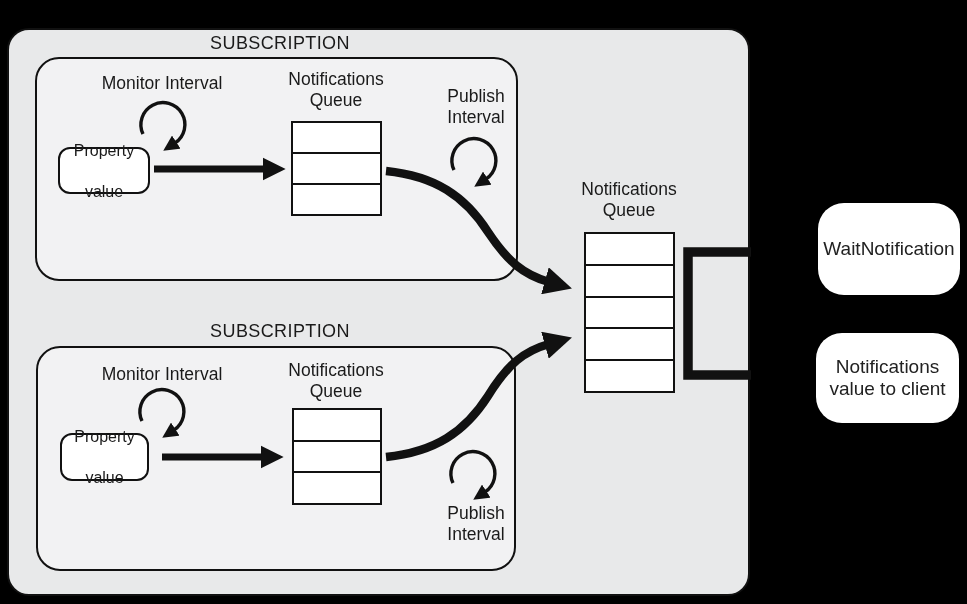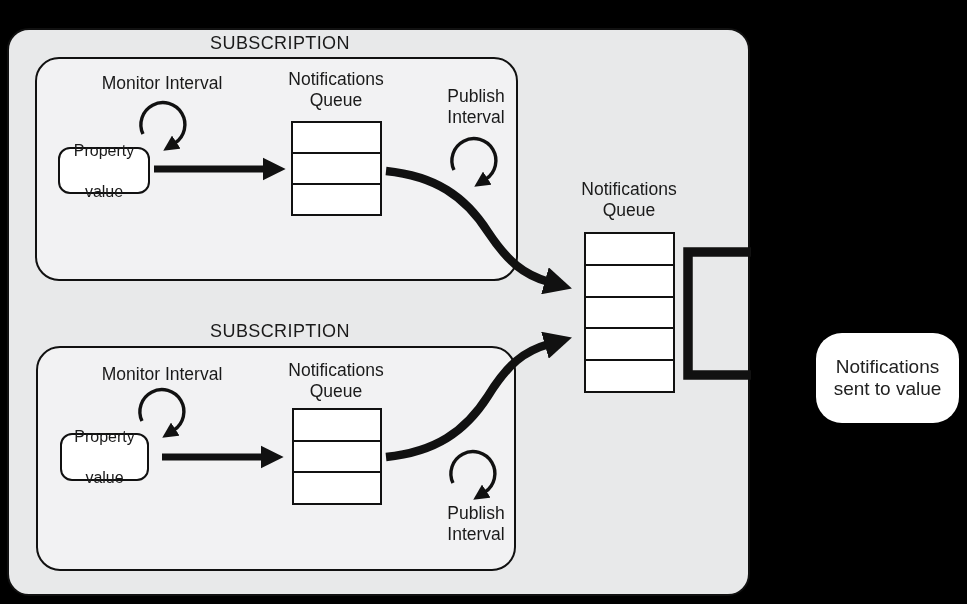--- a/index.html
+++ b/index.html
@@ -116,23 +116,26 @@
     <div>Queue</div>
   </div>
   <div class="queue q3">
       <div class="qcell"></div>
       <div class="qcell"></div>
       <div class="qcell"></div>
       <div class="qcell"></div>
       <div class="qcell"></div>
     </div>
 
+  <div class="client-box wait">
+    <span>WaitNotification</span>
+  </div>
   <div class="client-box sent">
     <span>Notifications</span>
-    <span>sent to value</span>
+    <span>value to client</span>
   </div>
 
   <svg class="overlay" width="967" height="604" viewBox="0 0 967 604">
     <defs>
       <marker id="head-l" viewBox="0 0 10 10" refX="1.5" refY="5" markerWidth="3.3" markerHeight="3.3" orient="auto">
         <path d="M0 0 L10 5 L0 10 Z" fill="#111111"></path>
       </marker>
       <marker id="head-s" viewBox="0 0 10 10" refX="1" refY="5" markerWidth="4.6" markerHeight="4.6" orient="auto">
         <path d="M0 0 L10 5 L0 10 Z" fill="#111111"></path>
       </marker>

